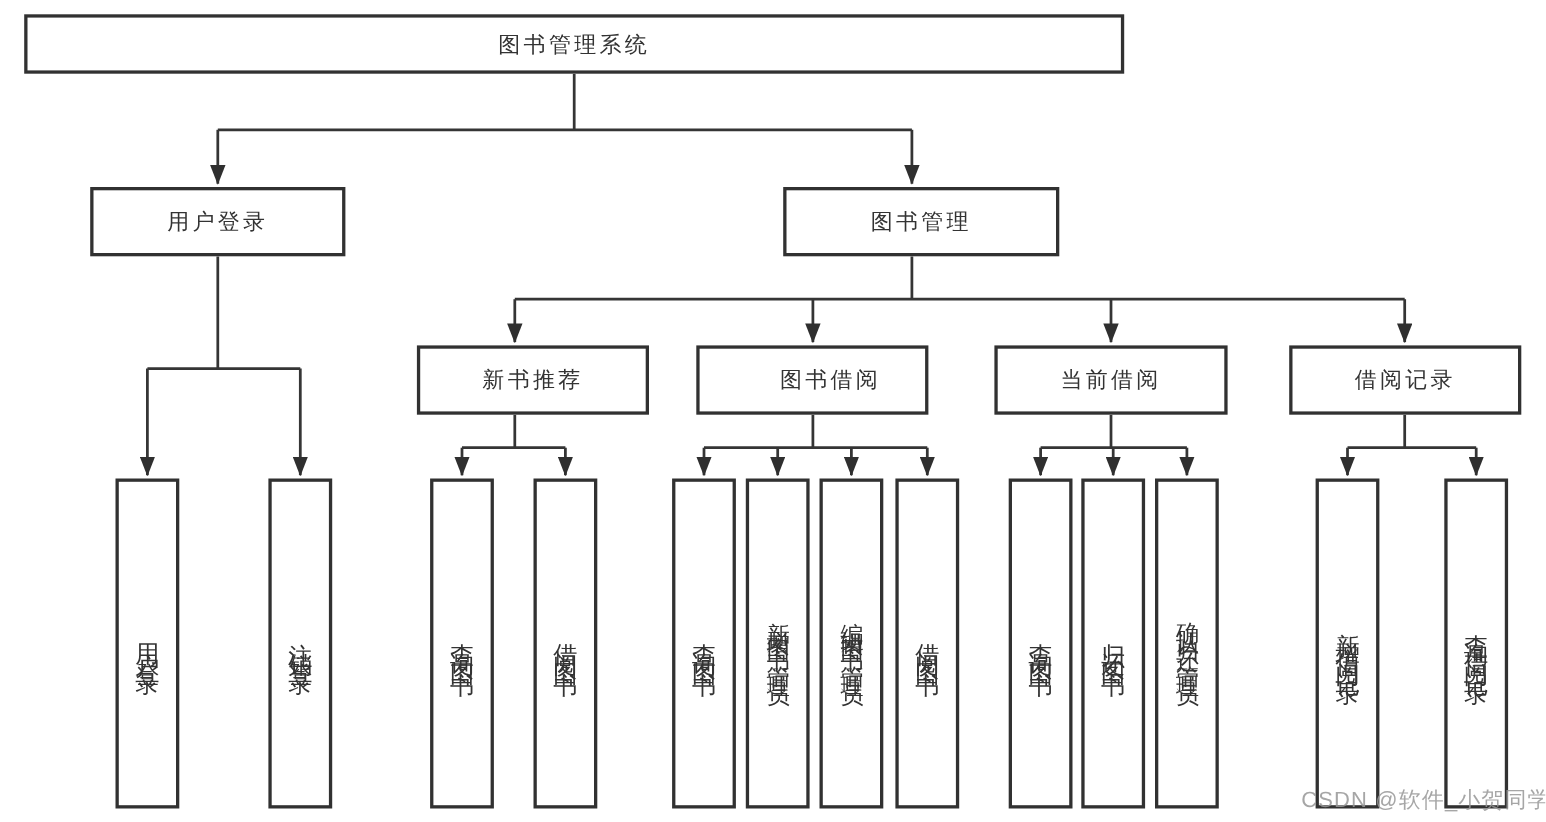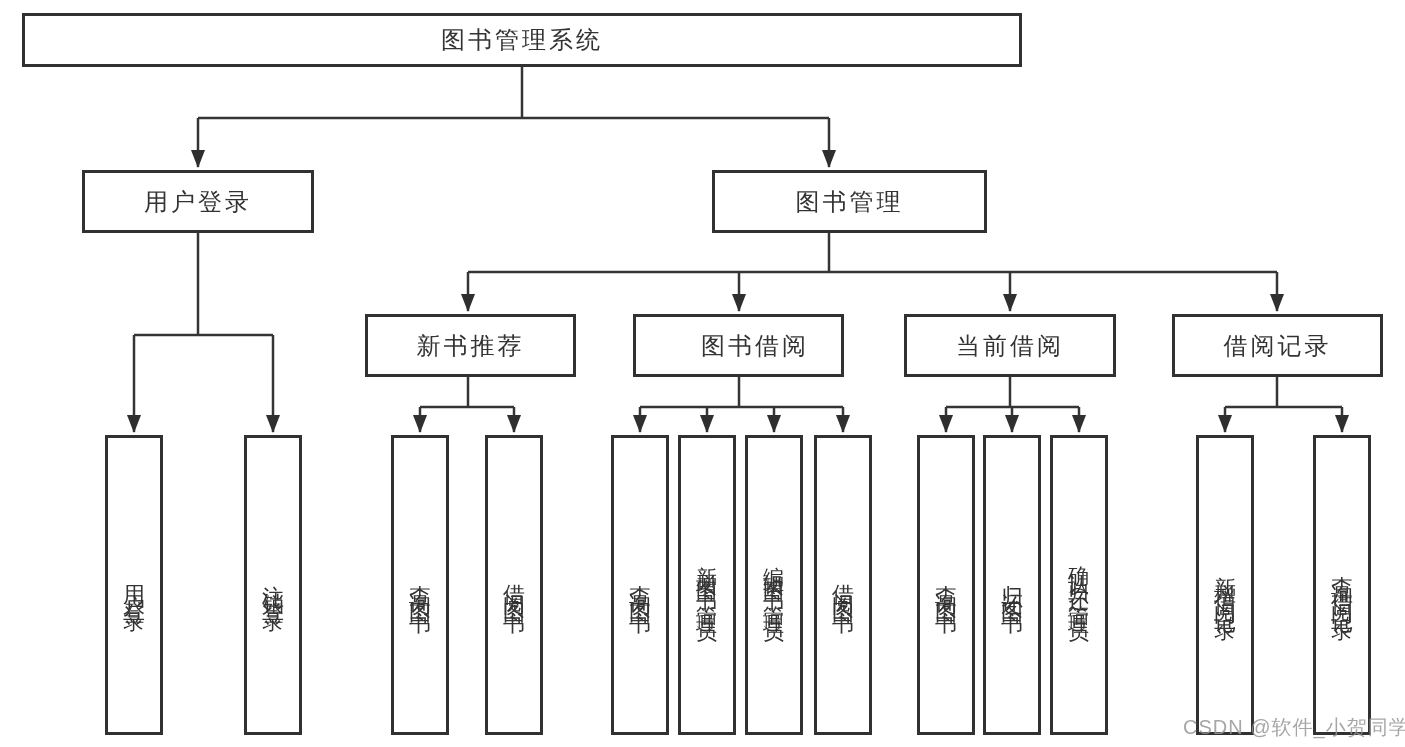--- a/index.html
+++ b/index.html
@@ -25,21 +25,21 @@
   .box {
     position: absolute;
     background: #ffffff;
     border: 3px solid #313131;
     display: flex;
     align-items: center;
     justify-content: center;
     color: #333333;
   }
   .hlabel {
-    font-size: 24px;
+    font-size: 20px;
     letter-spacing: 3px;
     color: #333333;
     white-space: nowrap;
   }
   .leaf {
     width: 58px;
     top: 435px;
     height: 300px;
   }
   .vtext {
@@ -47,22 +47,22 @@
     text-orientation: mixed;
     font-size: 22px;
     letter-spacing: 9px;
     color: #333333;
     line-height: 1;
   }
   .vtext.long { letter-spacing: 8px; font-size: 21px; }
   
   .n-root  { left: 22px;  top: 13px;  width: 1000px; height: 54px; }
   .n-login { left: 82px;  top: 170px; width: 232px;  height: 63px; }
-  .n-mgmt  { left: 712px; top: 170px; width: 275px;  height: 63px; }
-  .n-new   { left: 365px; top: 314px; width: 211px;  height: 63px; }
+  .n-mgmt  { left: 712px; top: 170px; width: 251px;  height: 63px; }
+  .n-new   { left: 379px; top: 314px; width: 211px;  height: 63px; }
   .n-bor   { left: 633px; top: 314px; width: 211px;  height: 63px; padding-left: 33px; }
   .n-cur   { left: 904px; top: 314px; width: 212px;  height: 63px; }
   .n-rec   { left: 1172px;top: 314px; width: 211px;  height: 63px; }
   .lf-1  { left: 105px; }
   .lf-2  { left: 244px; }
   .lf-3  { left: 391px; }
   .lf-4  { left: 485px; }
   .lf-5  { left: 611px; }
   .lf-6  { left: 678px; }
   .lf-7  { left: 745px; }

